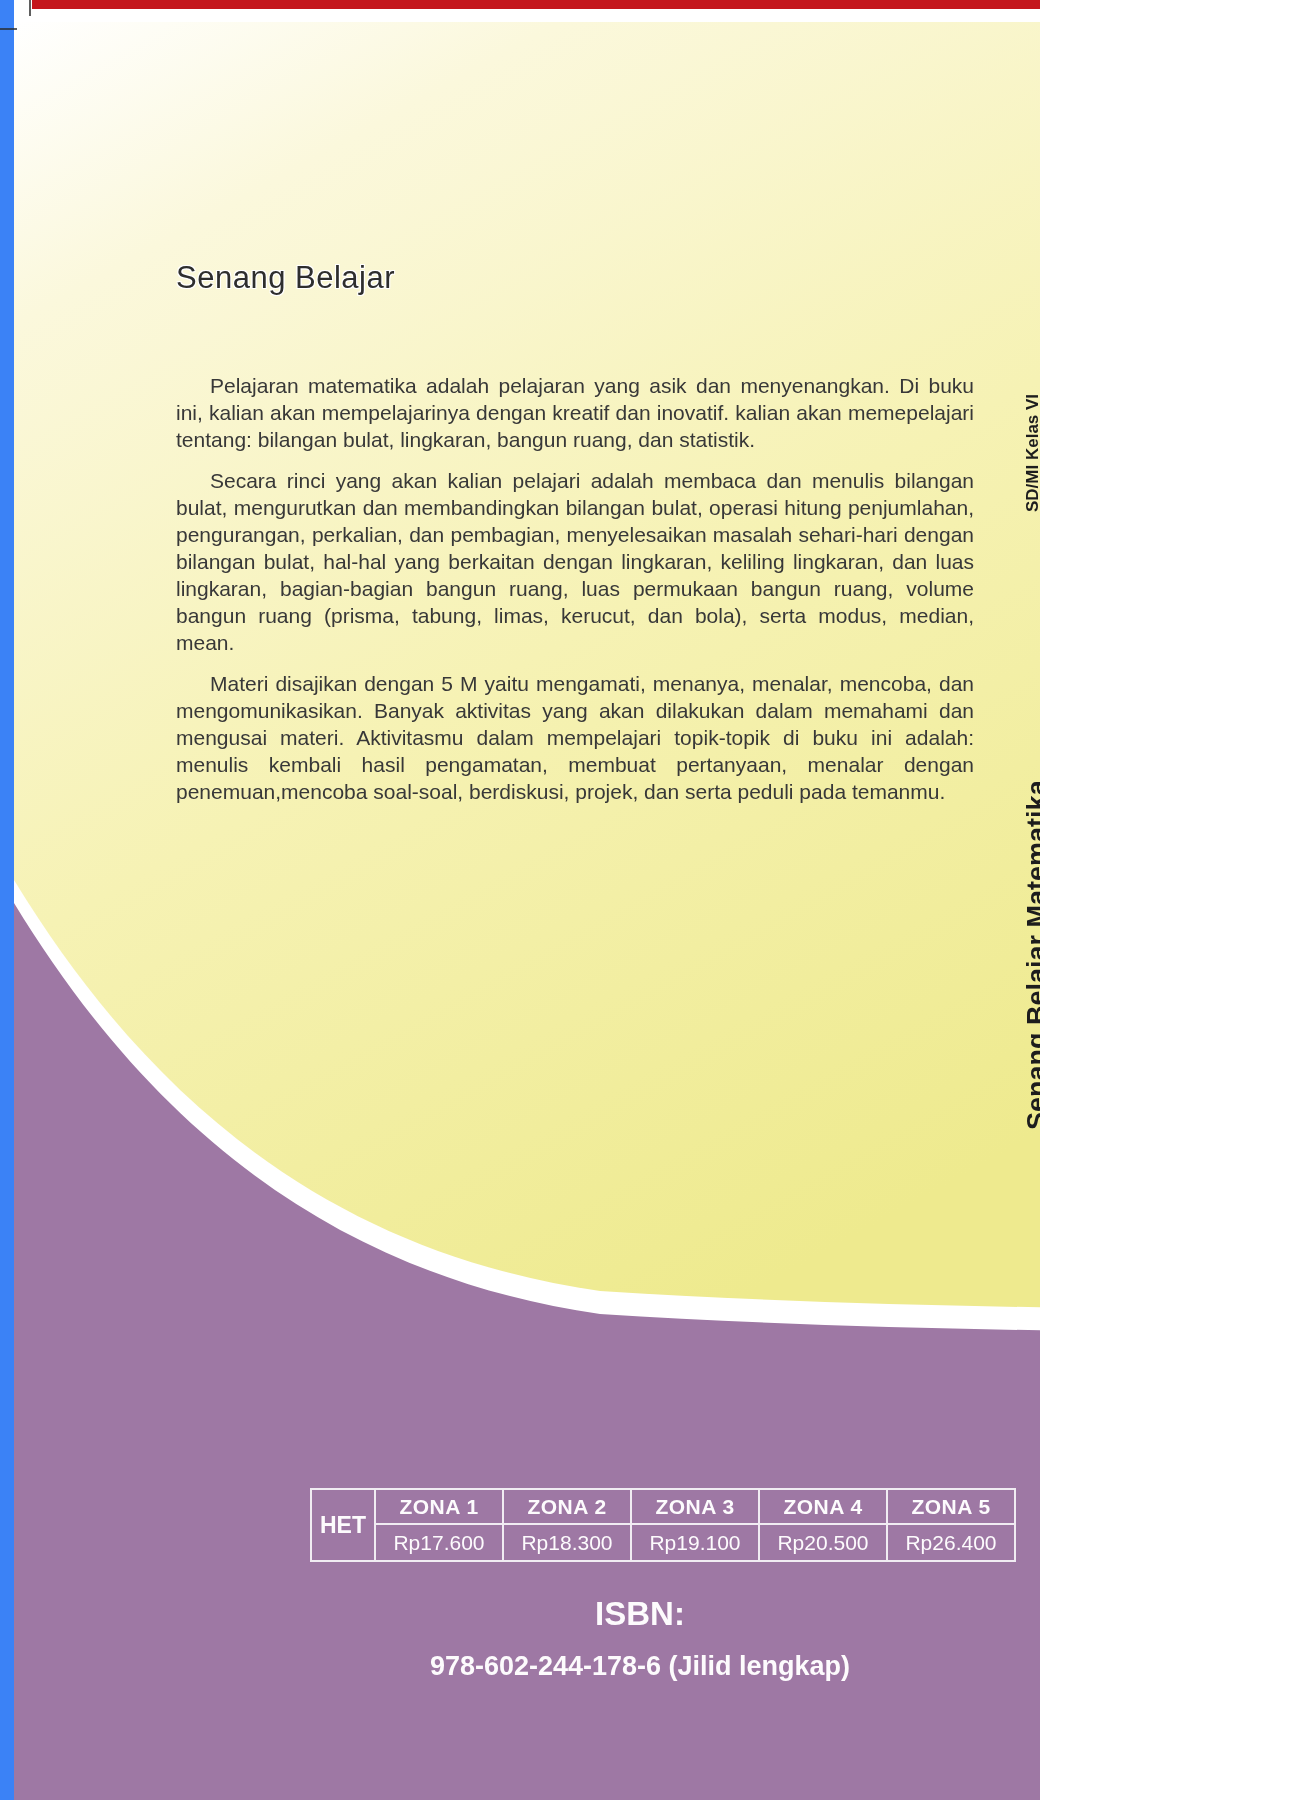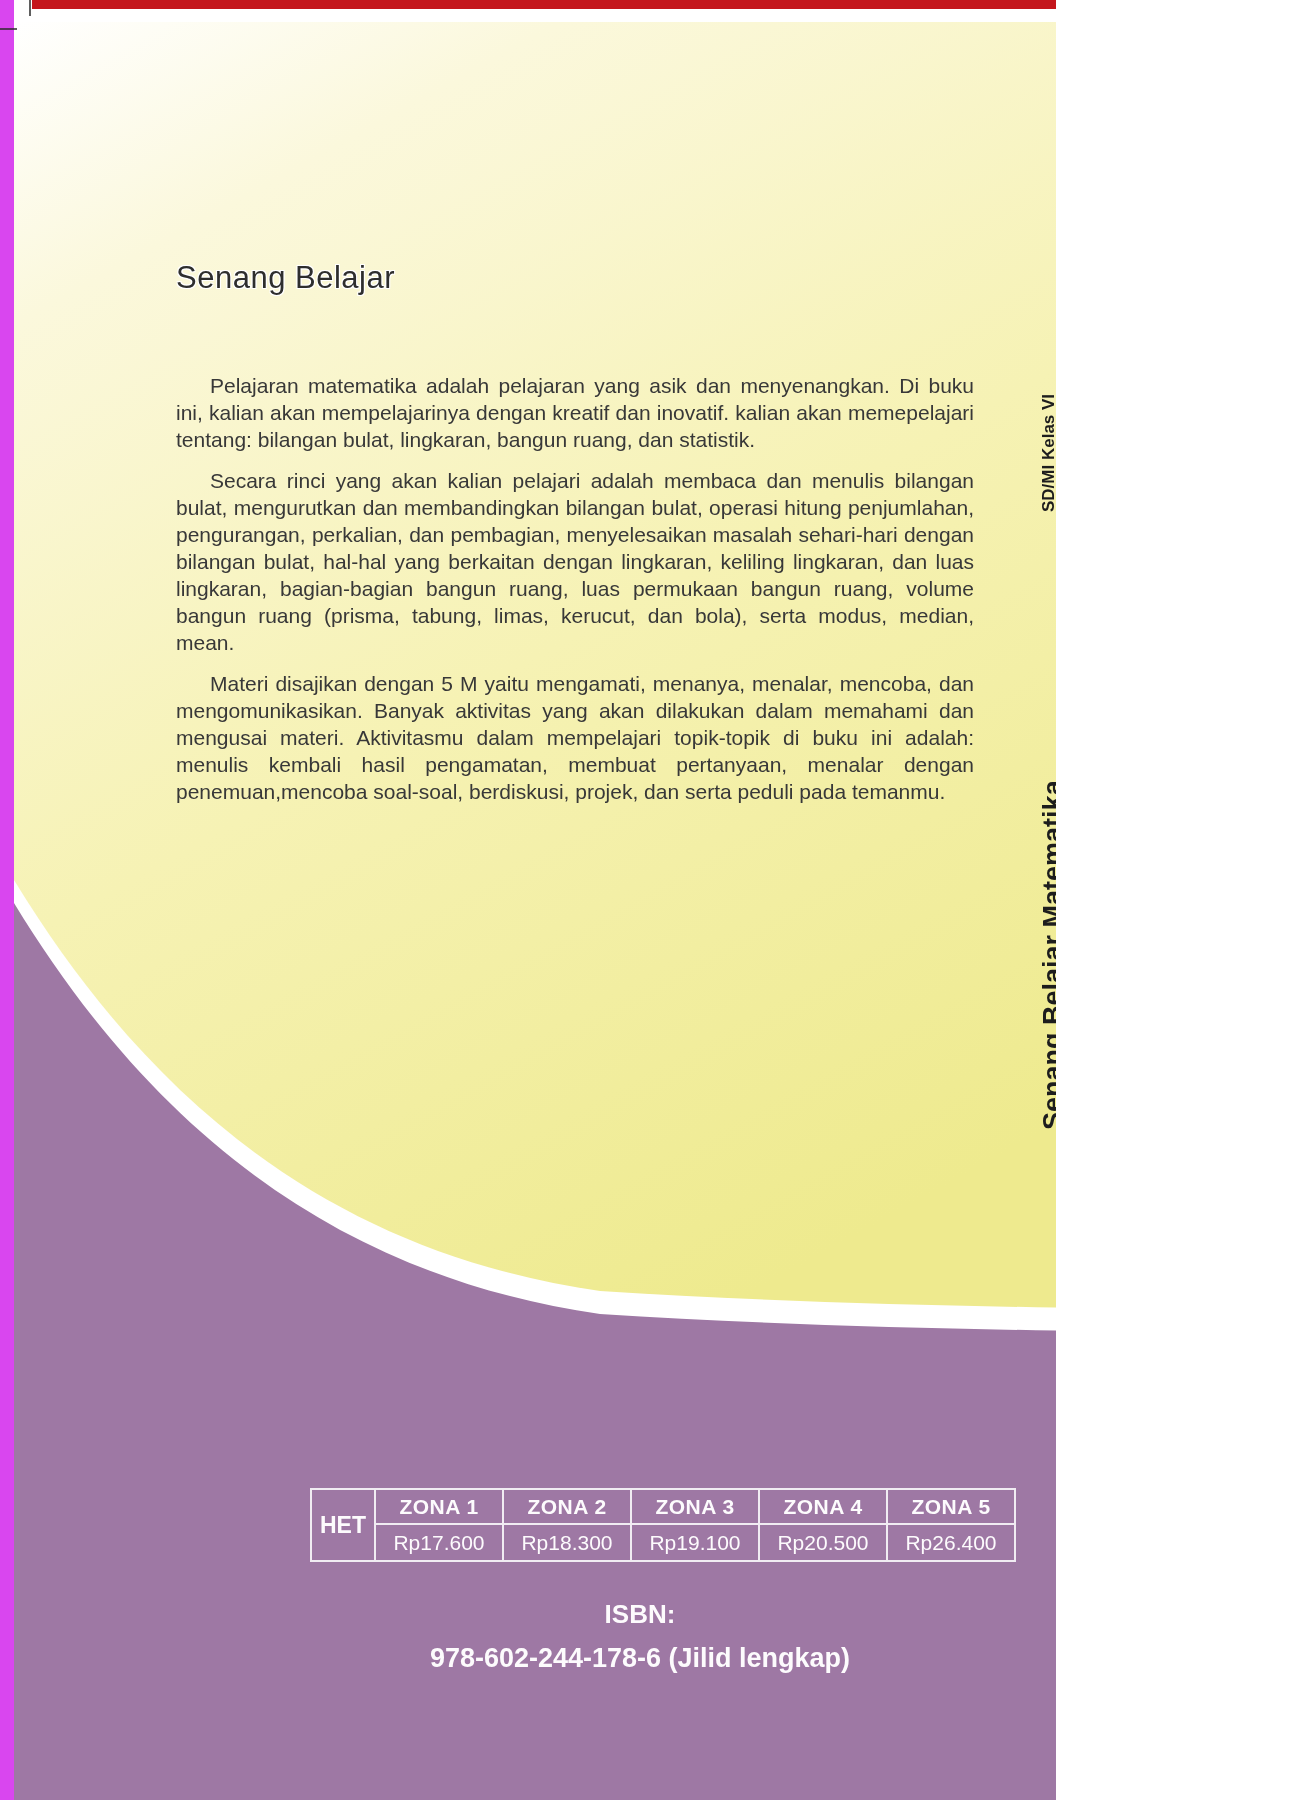--- a/index.html
+++ b/index.html
@@ -1,17 +1,17 @@
 <!DOCTYPE html>
 <html><head>
 <meta charset="utf-8">
 <style>
   html,body{margin:0;padding:0;}
   body{font-family:"Liberation Sans", sans-serif;}
-  .canvas{position:relative;width:1040px;height:1800px;overflow:hidden;background:#d946ef;padding-left:16px;}
+  .canvas{position:relative;width:1040px;height:1800px;overflow:hidden;background:#3b82f6;}
   .sheet{position:absolute;left:14px;top:0;width:1282px;height:1800px;background:#ffffff;}
   .bg-svg{position:absolute;left:0;top:0;width:1296px;height:1800px;display:block;}
 
   .series-label{
     position:absolute;left:176px;top:260px;
     font-size:31px;color:#2e2e2e;letter-spacing:0.5px;
     text-shadow:-1px -1px 0 #fff,1px -1px 0 #fff,-1px 1px 0 #fff,1px 1px 0 #fff;
   }
   .book-title{
     position:absolute;left:173px;top:297px;
@@ -33,22 +33,22 @@
     padding:0;background:transparent;
   }
   .price-table .het{width:62px;font-size:23px;font-weight:bold;text-align:center;}
   .price-table .zona{width:126px;height:33px;font-size:21px;font-weight:bold;letter-spacing:0.5px;}
   .price-table .price{height:35px;font-size:21px;font-weight:normal;}
 
   .isbn-block{
     position:absolute;left:140px;top:1596px;width:1000px;text-align:center;
     color:#fdfbfd;font-weight:bold;
   }
-  .isbn-block .isbn-label{font-size:26px;line-height:36px;margin:0;}
-  .isbn-block .isbn-line{font-size:27px;line-height:37px;margin:8px;}
+  .isbn-block .isbn-label{font-size:33px;line-height:36px;margin:0;}
+  .isbn-block .isbn-line{font-size:27px;line-height:37px;margin:16px;}
 
   .spine-text{
     position:absolute;writing-mode:vertical-rl;transform:rotate(180deg);
     color:#1d1d1d;white-space:nowrap;overflow:hidden;
   }
   .spine-grade{right:-9px;top:332px;height:180px;width:26px;font-size:17px;font-weight:bold;}
   .spine-book{right:-16px;top:695px;height:435px;width:34px;font-size:27px;font-weight:bold;}
 </style>
 </head>
 <body>

